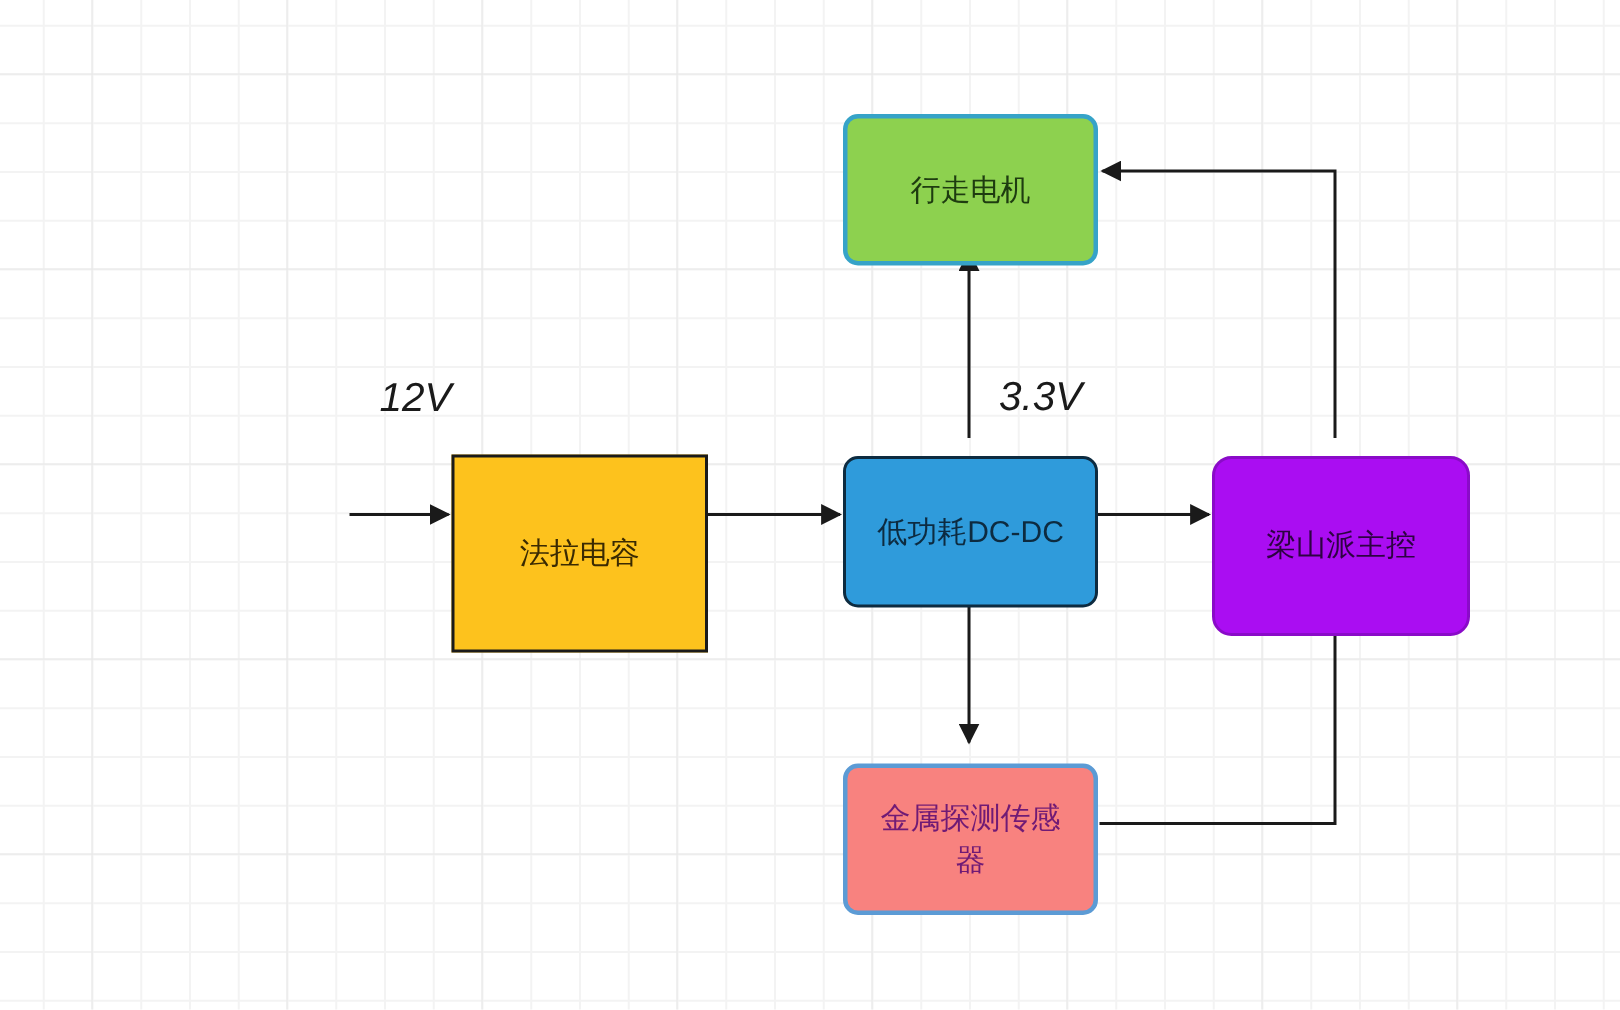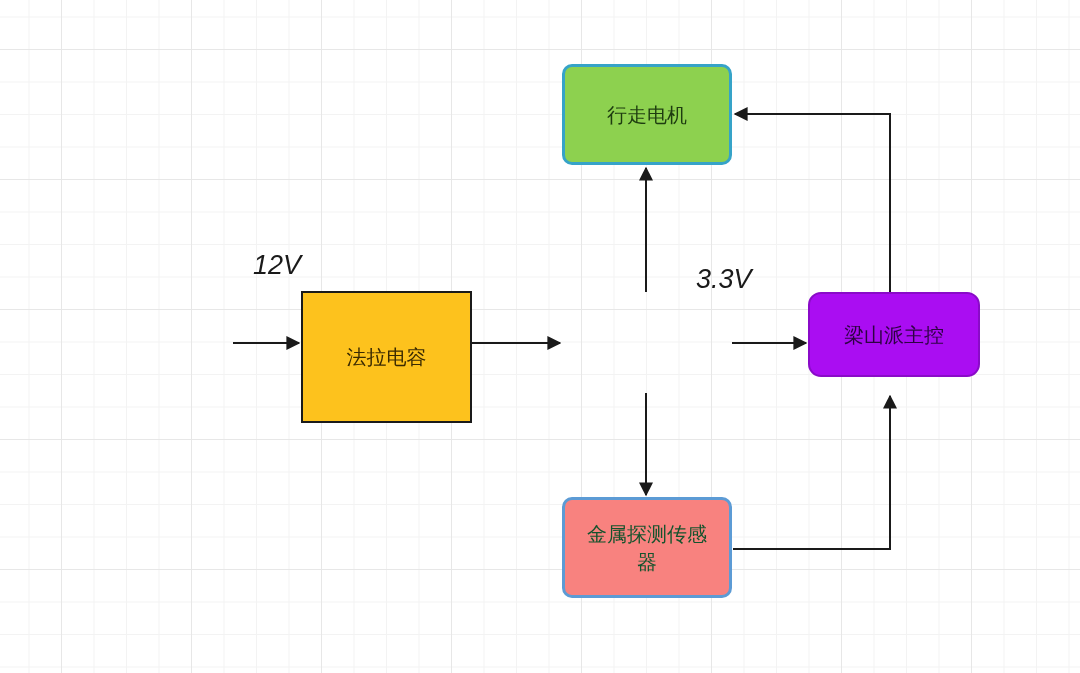--- a/index.html
+++ b/index.html
@@ -37,37 +37,38 @@
     position: absolute;
     display: flex;
     align-items: center;
     justify-content: center;
     text-align: center;
     box-sizing: border-box;
     border: 2px solid #1a1a1a;
     font-size: 20px;
     line-height: 1.4;
     cursor: default;
+    margin-top: 12px;
   }
   #node-gen-motor      { left: 63px;  top: 291px; width: 170px; height: 103px; border-radius: 13px; }
   #node-farad-cap      { left: 301px; top: 291px; width: 171px; height: 132px; border-radius: 0; }
   #node-dcdc           { left: 562px; top: 292px; width: 170px; height: 101px; border-radius: 10px; }
   #node-walk-motor     { left: 562px; top: 64px;  width: 170px; height: 101px; border-radius: 10px; border-width: 3px; }
-  #node-mcu            { left: 808px; top: 292px; width: 172px; height: 85px; border-radius: 13px; }
+  #node-mcu            { left: 808px; top: 292px; width: 172px; height: 120px; border-radius: 13px; }
   #node-metal-sensor   { left: 562px; top: 497px; width: 170px; height: 101px; border-radius: 10px; border-width: 3px; padding: 0 20px; }
   .edge-label {
     position: absolute;
     font-size: 27px;
     color: #1a1a1a;
     white-space: nowrap;
     font-style: italic;
   }
   #label-12v       { left: 253px; top: 250px; }
   #label-buckboost { left: 464px; top: 240px; }
-  #label-3v3       { left: 696px; top: 249px; margin-top: 15px; }
+  #label-3v3       { left: 666px; top: 249px; }
 </style>
 </head>
 <body>
 
 <div id="canvas">
 
   <svg id="edges-layer" viewBox="0 0 1080 673" xmlns="http://www.w3.org/2000/svg">
     <defs>
       <marker id="arrowhead" viewBox="0 0 10 10" refX="9" refY="5" markerWidth="7" markerHeight="7" orient="auto-start-reverse">
         <path d="M 0 0 L 10 5 L 0 10 z" class="arrow-fill" fill="#1a1a1a"></path>
@@ -80,29 +81,32 @@
     <polyline points="646,393 646,495" stroke="#1a1a1a" marker-end="url(#arrowhead)"></polyline>
     <polyline points="890,292 890,114 735,114" stroke="#1a1a1a" marker-end="url(#arrowhead)"></polyline>
     <polyline points="733,549 890,549 890,396" stroke="#1a1a1a" marker-end="url(#arrowhead)"></polyline>
   </svg>
 
 
   <div class="node" id="node-farad-cap" style="background-color: rgb(253, 194, 29); border-color: rgb(26, 26, 26); color: rgb(58, 42, 2);">
     <span>法拉电容</span>
   </div>
 
+  <div class="node" id="node-dcdc" style="background-color: rgb(47, 155, 219); border-color: rgb(13, 43, 64); color: rgb(13, 43, 64);">
+    <span>低功耗DC-DC</span>
+  </div>
 
   <div class="node" id="node-walk-motor" style="background-color: rgb(141, 209, 79); border-color: rgb(54, 163, 200); color: rgb(30, 60, 16);">
     <span>行走电机</span>
   </div>
 
   <div class="node" id="node-mcu" style="background-color: rgb(170, 13, 242); border-color: rgb(138, 11, 200); color: rgb(45, 3, 66);">
     <span>梁山派主控</span>
   </div>
 
-  <div class="node" id="node-metal-sensor" style="background-color: rgb(248, 130, 127); border-color: rgb(92, 155, 213); color: #14532d; justify-content: flex-end;">
+  <div class="node" id="node-metal-sensor" style="background-color: rgb(248, 130, 127); border-color: rgb(92, 155, 213); color: #701a75; justify-content: flex-end;">
     <span>金属探测传感器</span>
   </div>
 
   <div class="edge-label" id="label-12v">12V</div>
   <div class="edge-label" id="label-3v3">3.3V</div>
 
 </div>
 
 </body></html>

